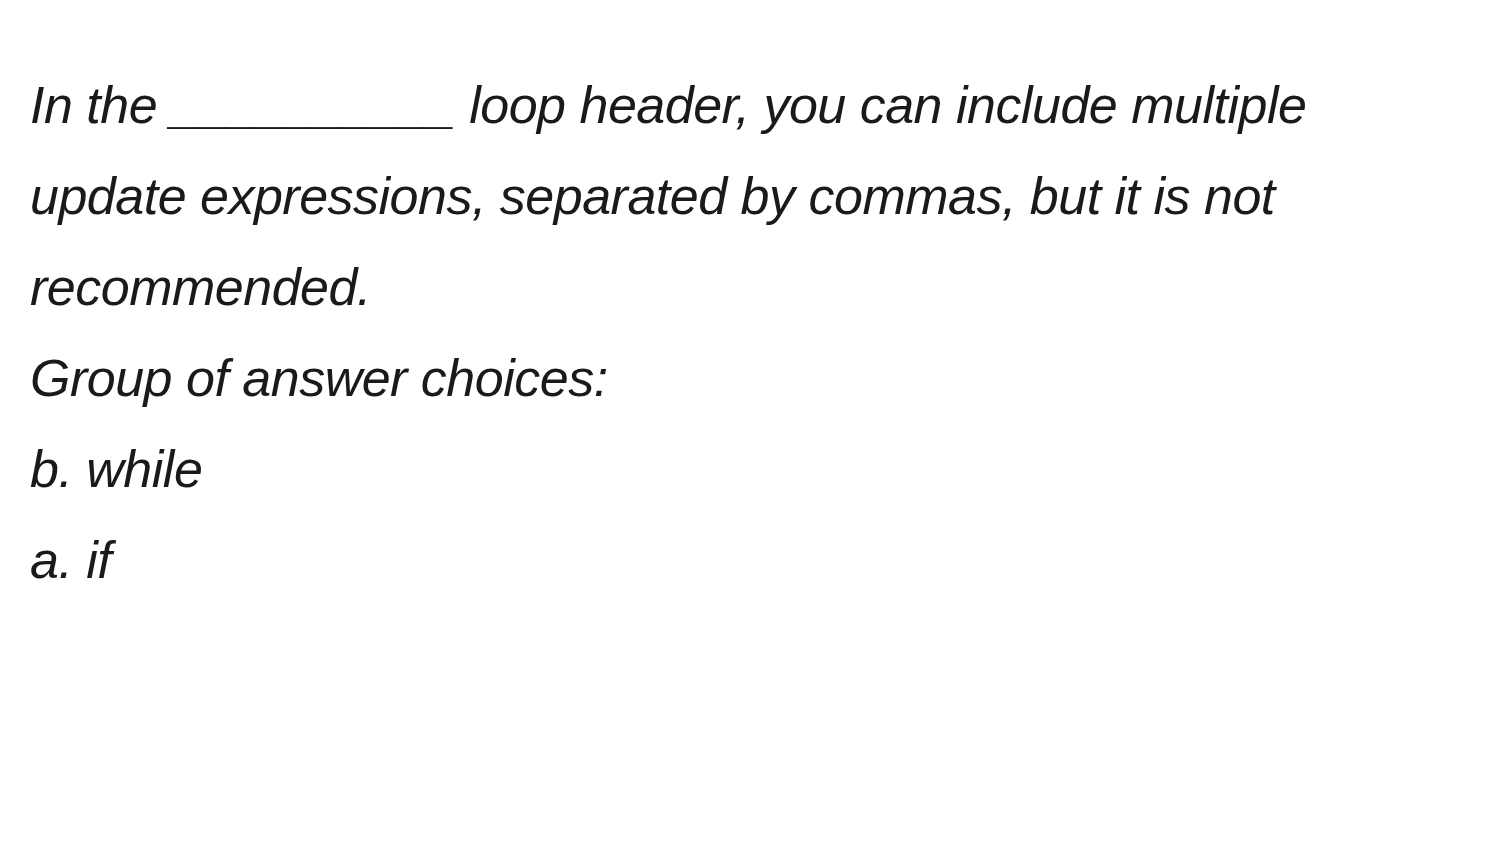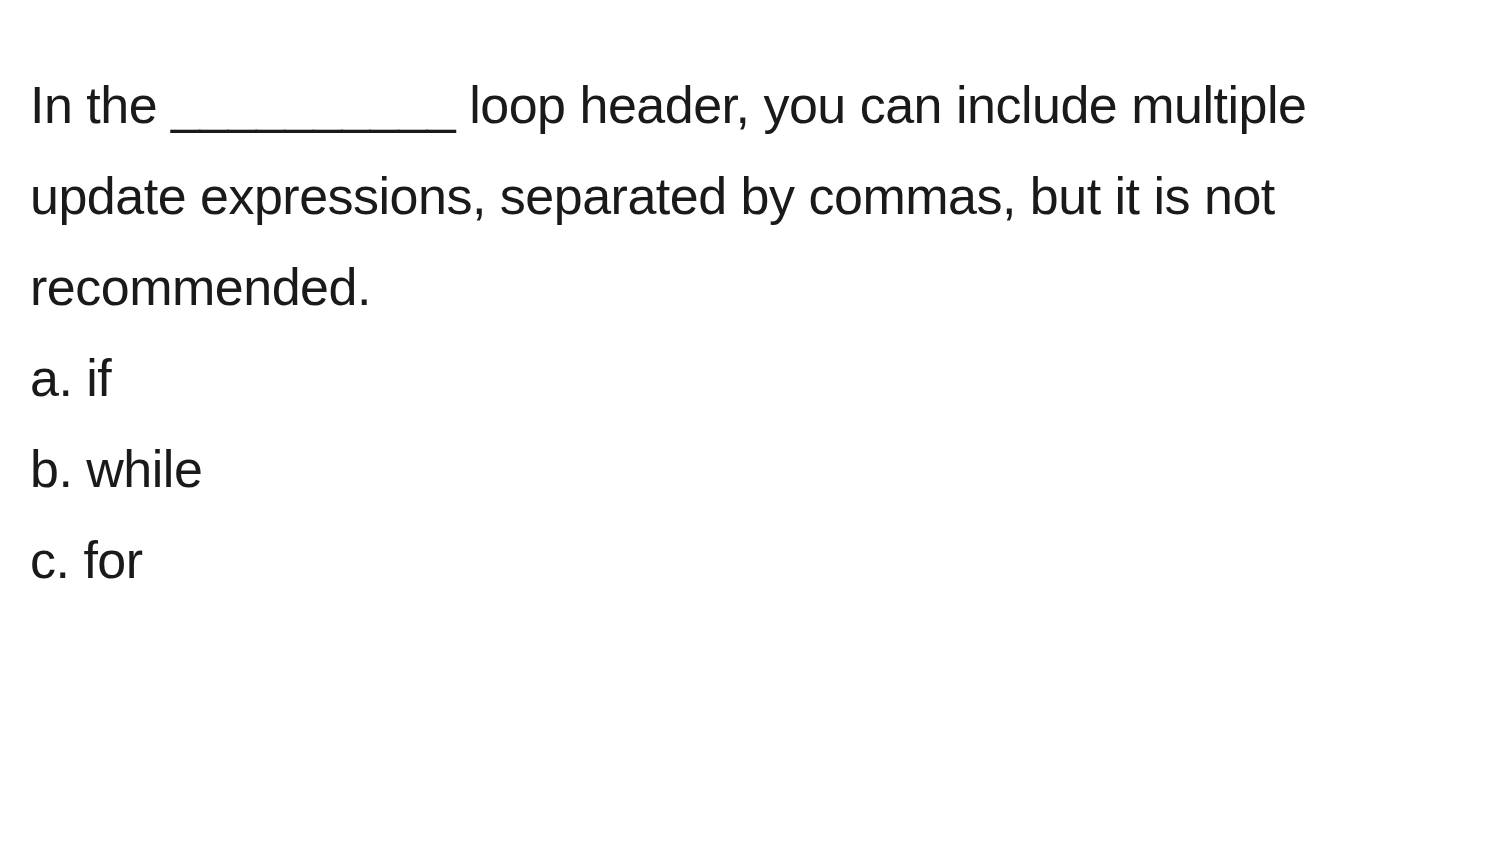--- a/index.html
+++ b/index.html
@@ -1,18 +1,19 @@
 <!DOCTYPE html>
 <html><head>
   <meta charset="utf-8">
   <style>
     * {
       margin: 0;
       padding: 0;
       box-sizing: border-box;
+      font-style: italic;
     }
     body {
       width: 1500px;
       height: 864px;
       background: #ffffff;
       font-family: -apple-system, BlinkMacSystemFont, "Segoe UI", Helvetica, Arial, sans-serif;
       color: #1a1a1a;
       padding: 60px 30px 30px 30px;
     }
     .content {
@@ -28,16 +29,16 @@
     }
     .choice {
       margin-top: 0;
     }
   </style>
 </head>
 <body>
 
 <div class="content">
   <div class="question-text">In the __________ loop header, you can include multiple update expressions, separated by commas, but it is not recommended.</div>
+  <div class="choices-header">Group of answer choices:</div>
+  <div class="choice">b. while</div>
   <div class="choice">a. if</div>
-  <div class="choice">b. while</div>
-  <div class="choice">c. for</div>
 </div>
 
 </body></html>

